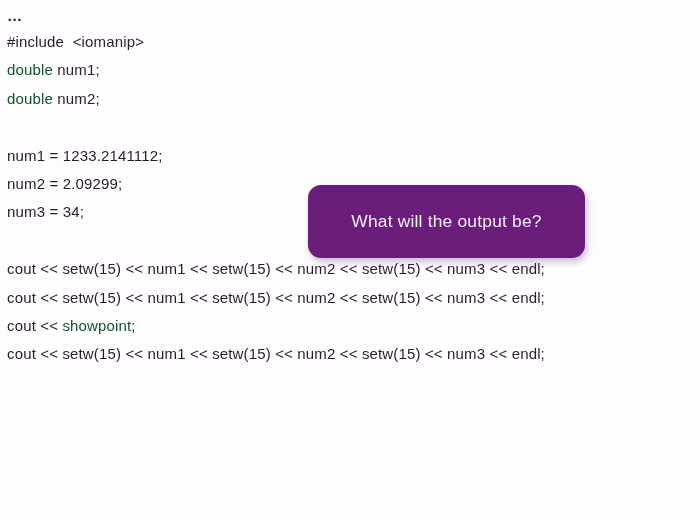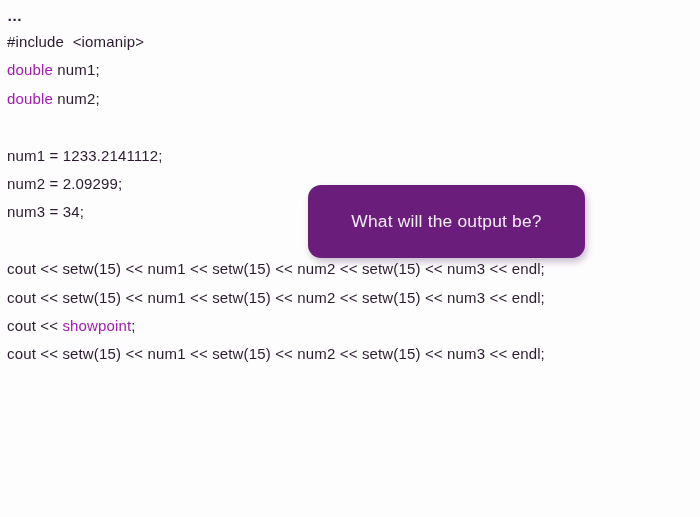--- a/index.html
+++ b/index.html
@@ -45,21 +45,21 @@
 
   .code-line.ellipsis {
     font-size: 15.2px;
     letter-spacing: 1px;
     height: 20px;
     line-height: 16px;
     font-weight: 700;
   }
 
   .kw {
-    color: #a21caf;
+    color: #14532d;
   }
 
   
   #callout {
     position: absolute;
     left: 308px;
     top: 185px;
     width: 277px;
     height: 73px;
     background: #6b1d7c;

